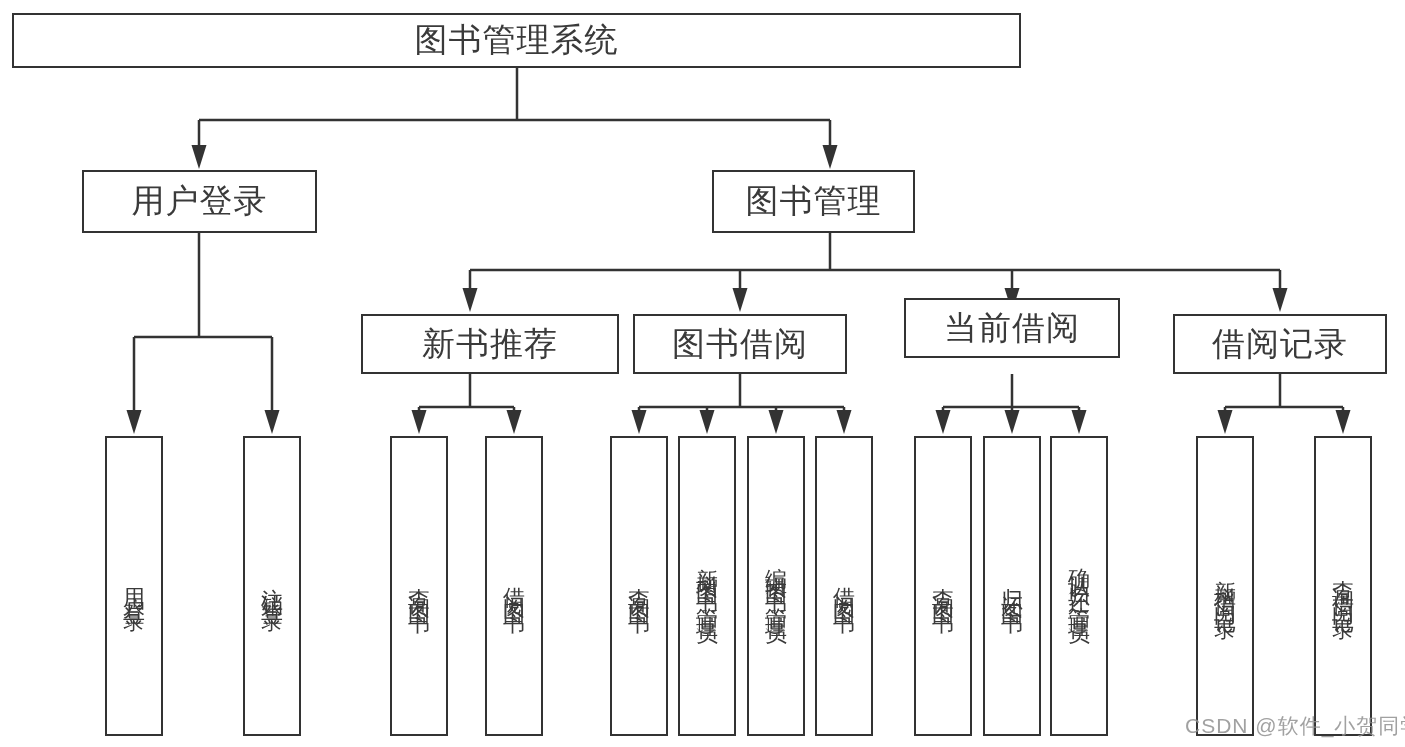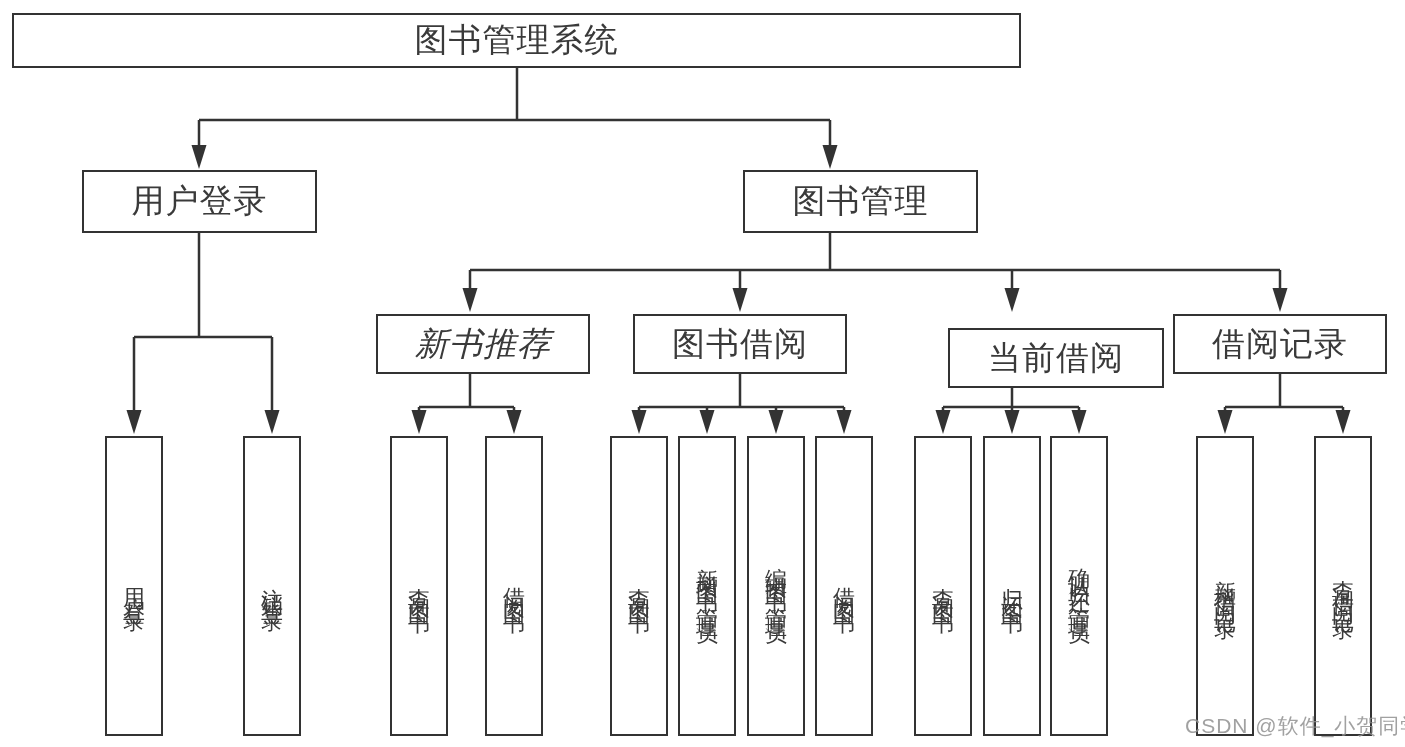--- a/index.html
+++ b/index.html
@@ -101,31 +101,31 @@
     </g>
   </svg>
 
   <div class="node h-node" style="left:12px; top:13px; width:1009px; height:55px;">
     <span>图书管理系统</span>
   </div>
 
   <div class="node h-node" style="left:82px; top:170px; width:235px; height:63px;">
     <span>用户登录</span>
   </div>
-  <div class="node h-node" style="left:712px; top:170px; width:235px; height:63px;margin-left:31px;">
+  <div class="node h-node" style="left:712px; top:170px; width:203px; height:63px;">
     <span>图书管理</span>
   </div>
 
-  <div class="node h-node" style="left:376px; top:314px; width:214px; height:60px;font-style:italic;">
+  <div class="node h-node" style="left:361px; top:314px; width:258px; height:60px;">
     <span>新书推荐</span>
   </div>
   <div class="node h-node" style="left:633px; top:314px; width:214px; height:60px;justify-content:center;">
     <span>图书借阅</span>
   </div>
-  <div class="node h-node" style="left:904px; top:328px; width:216px; height:60px;margin-left:44px;">
+  <div class="node h-node" style="left:904px; top:298px; width:216px; height:60px;">
     <span>当前借阅</span>
   </div>
   <div class="node h-node" style="left:1173px; top:314px; width:214px; height:60px;">
     <span>借阅记录</span>
   </div>
 
   <div class="node v-node" style="left:105px; top:436px; width:58px; height:300px;">
     <span class="vtext">用户登录</span>
   </div>
   <div class="node v-node" style="left:243px; top:436px; width:58px; height:300px;">

